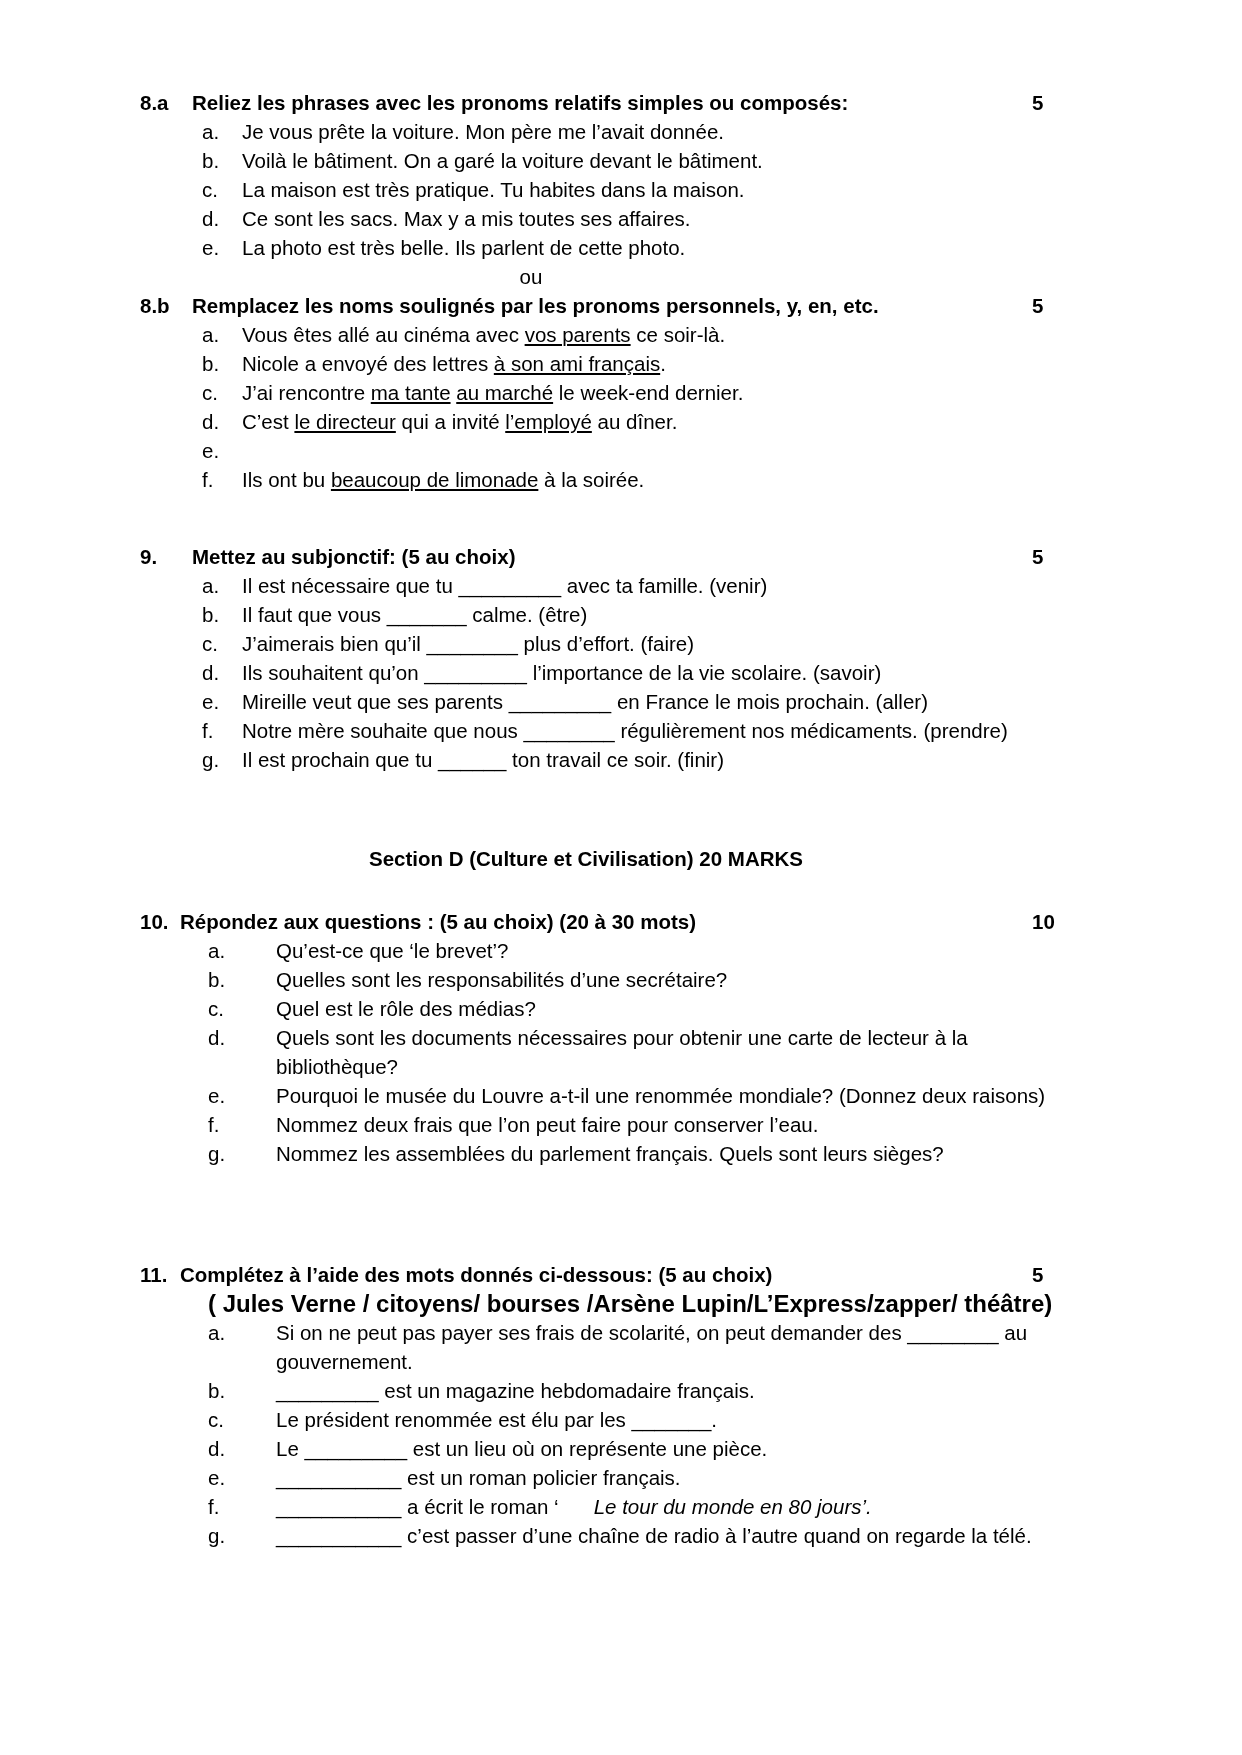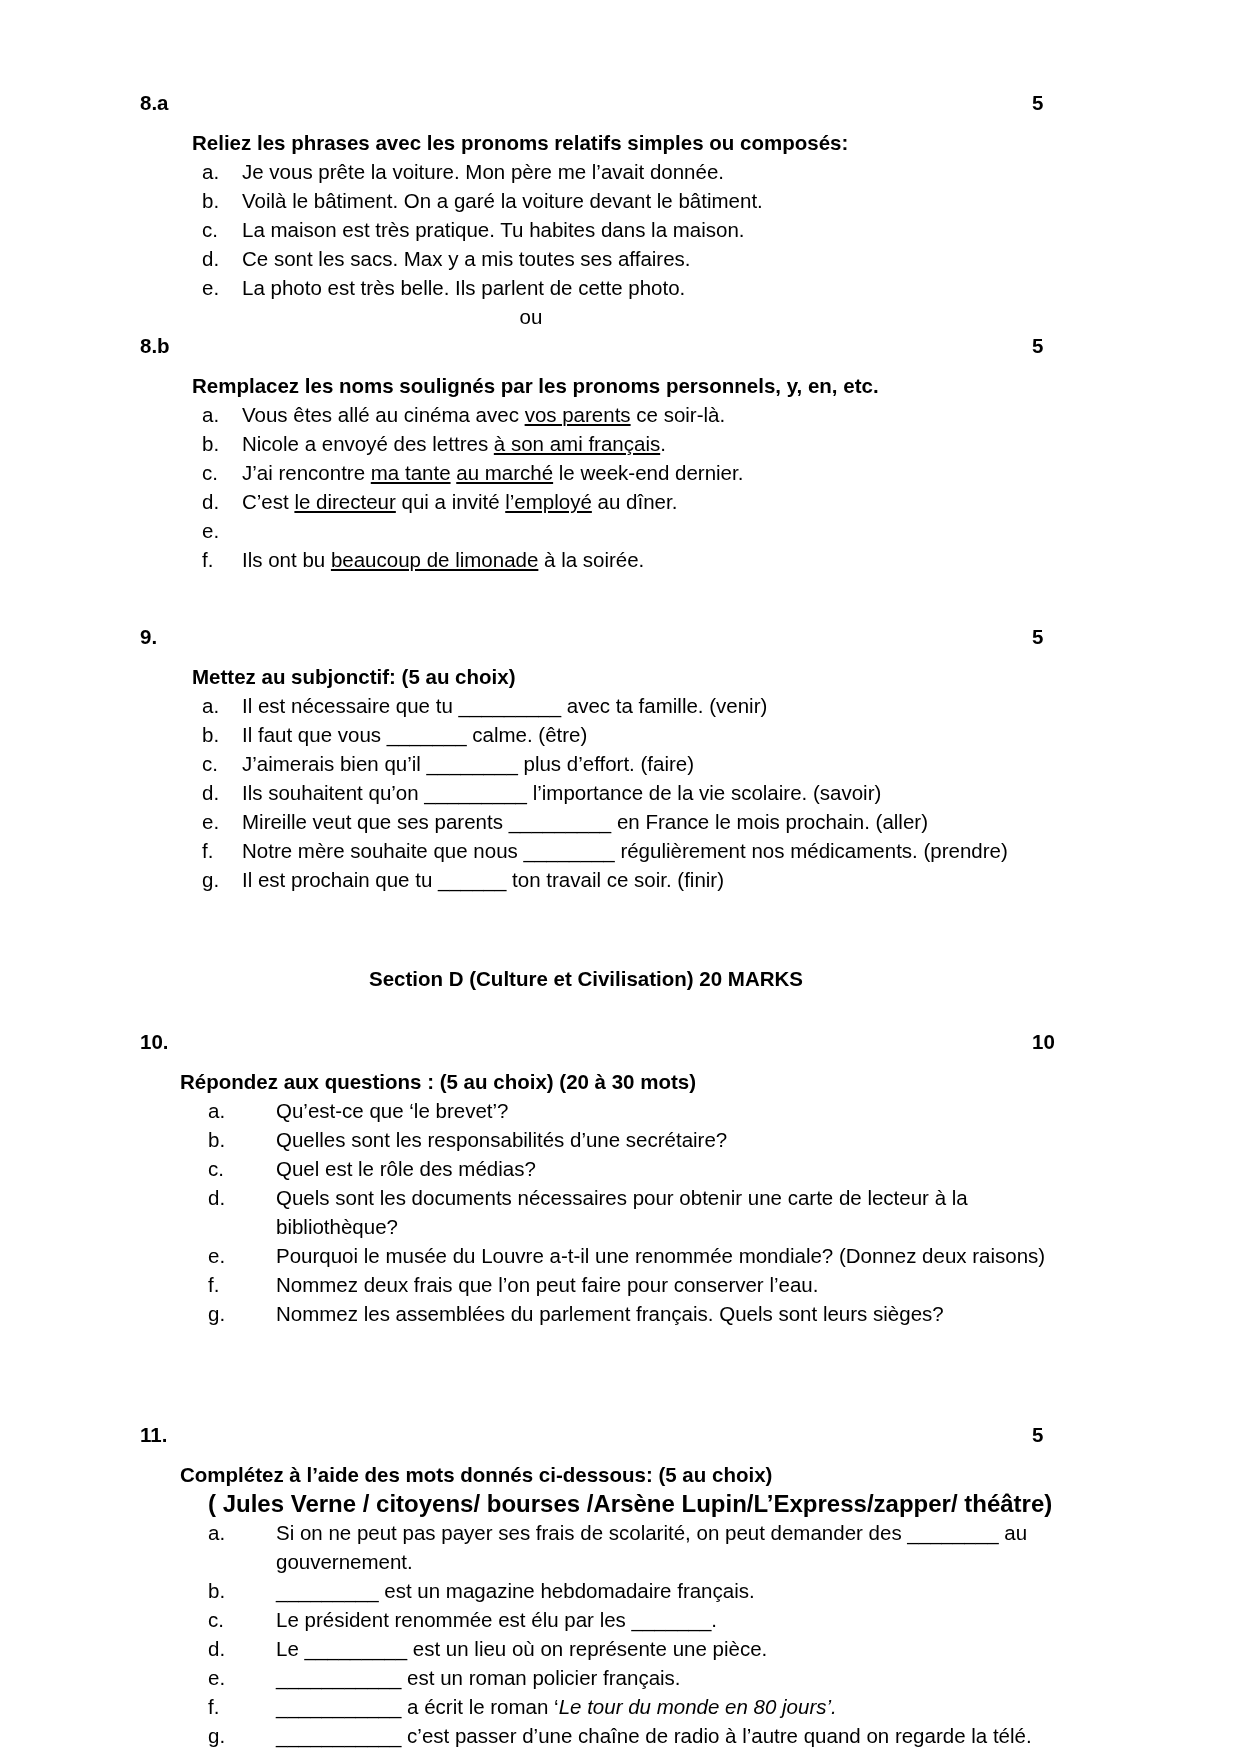--- a/index.html
+++ b/index.html
@@ -28,21 +28,21 @@
     font-weight: bold;
     font-size: 20.5px;
     line-height: 29px;
     justify-content: space-between;
   }
   .qrow .qnum {
     flex: 0 0 auto;
     min-width: 52px;
     white-space: pre;
   }
-  .qrow .qtext { flex: 1 1 auto; margin-top: 40px; }
+  .qrow .qtext { flex: 1 1 auto; }
   .qrow .qmarks {
     flex: 0 0 auto;
     width: 60px;
     text-align: left;
     padding-left: 14px;
   }
 
   
   .qrow.wide .qnum { min-width: 40px; }
 
@@ -81,21 +81,21 @@
   }
 
   .wordbank {
     font-weight: bold;
     font-size: 24px;
     line-height: 29px;
     padding-left: 68px;
   }
 
   u { text-decoration: underline; text-underline-offset: 2px; }
-  i { font-style: italic; }
+  i { font-style: italic; margin-left: 35px; }
   .sp-34 { height: 34px; }
   .sp-48 { height: 48px; }
   .sp-70 { height: 70px; }
   .sp-92 { height: 92px; }
 </style>
 </head>
 <body>
 
 <div class="page">
 

